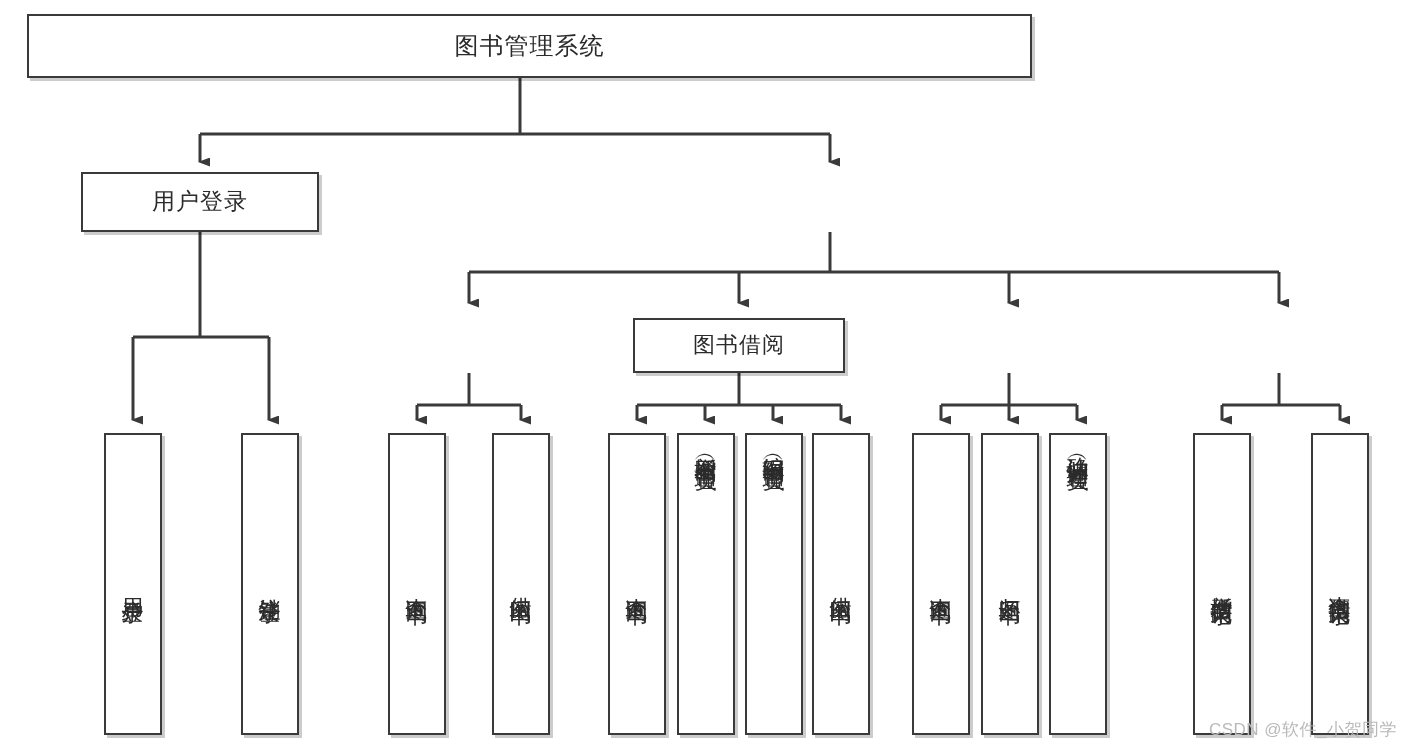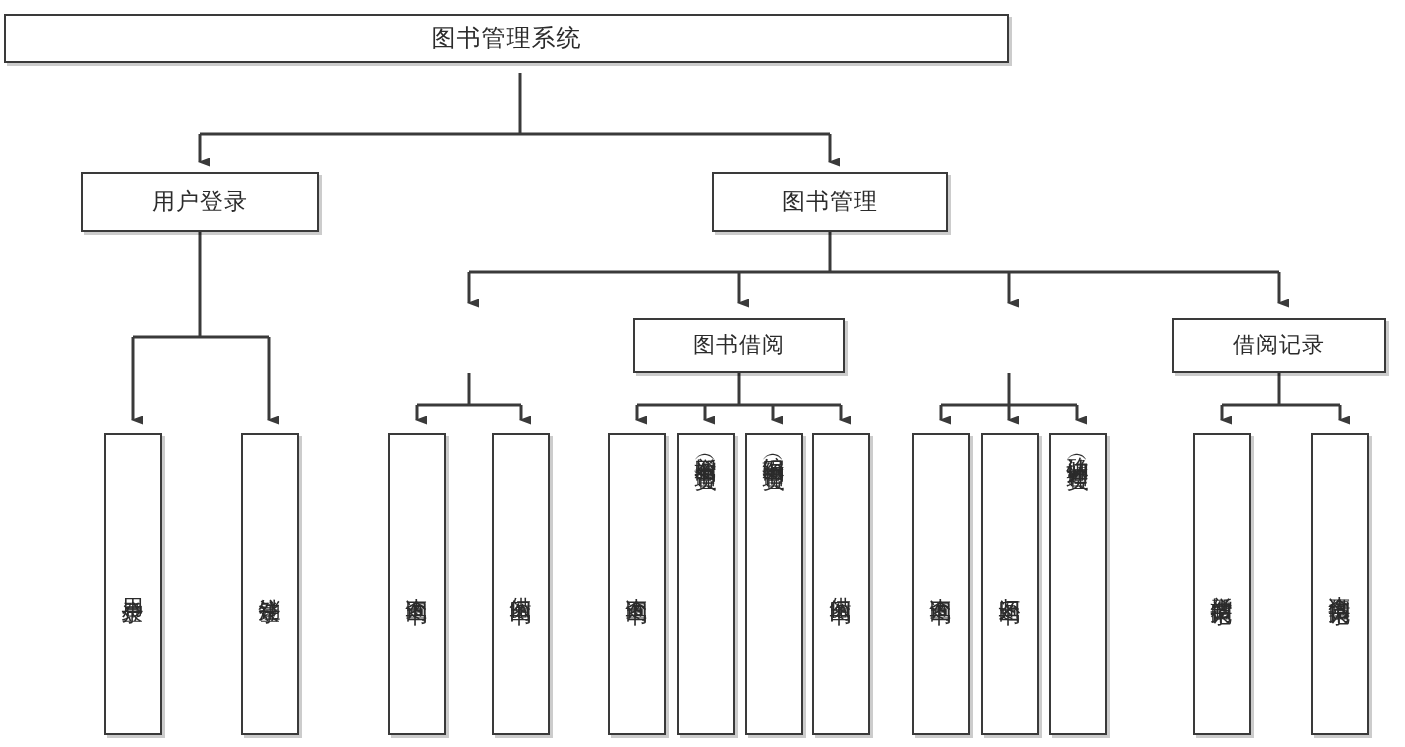--- a/index.html
+++ b/index.html
@@ -126,36 +126,30 @@
       <path d="M1009,405 L1009,420" marker-end="url(#arrow)"></path>
       <path d="M1077,405 L1077,420" marker-end="url(#arrow)"></path>
 
       <path d="M1279,373 L1279,405"></path>
       <path d="M1222,405 L1340,405"></path>
       <path d="M1222,405 L1222,420" marker-end="url(#arrow)"></path>
       <path d="M1340,405 L1340,420" marker-end="url(#arrow)"></path>
     </g>
   </svg>
 
-  <div class="node horizontal root" style="left:4px; top:14px; width:1005px; height:49px;">
+  <div class="node horizontal root" style="left:27px; top:14px; width:1005px; height:64px;">
     <span class="label">图书管理系统</span>
   </div>
 
   <div class="node horizontal lvl1" style="left:81px; top:172px; width:238px; height:60px;">
     <span class="label">用户登录</span>
   </div>
-  <div class="node horizontal lvl1" style="left:712px; top:172px; width:236px; height:60px;">
-    <span class="label">图书管理</span>
-  </div>
 
   <div class="node horizontal lvl2" style="left:633px; top:318px; width:212px; height:55px;">
     <span class="label">图书借阅</span>
-  </div>
-  <div class="node horizontal lvl2" style="left:1172px; top:318px; width:214px; height:55px;">
-    <span class="label">借阅记录</span>
   </div>
 
   <div class="node vertical centered" style="left:104px; top:433px; width:58px; height:302px;">
     <span class="label">用户登录</span>
   </div>
   <div class="node vertical centered" style="left:241px; top:433px; width:58px; height:302px;">
     <span class="label">注销登录</span>
   </div>
 
   <div class="node vertical centered" style="left:388px; top:433px; width:58px; height:302px;">
@@ -188,14 +182,15 @@
     <span class="label">确认归还（管理员）</span>
   </div>
 
   <div class="node vertical centered" style="left:1193px; top:433px; width:58px; height:302px;">
     <span class="label">新增借阅记录</span>
   </div>
   <div class="node vertical centered" style="left:1311px; top:433px; width:58px; height:302px;">
     <span class="label">查询借阅记录</span>
   </div>
 
+  <div id="watermark">CSDN @软件_小贺同学</div>
 
 </div>
 
 </body></html>

